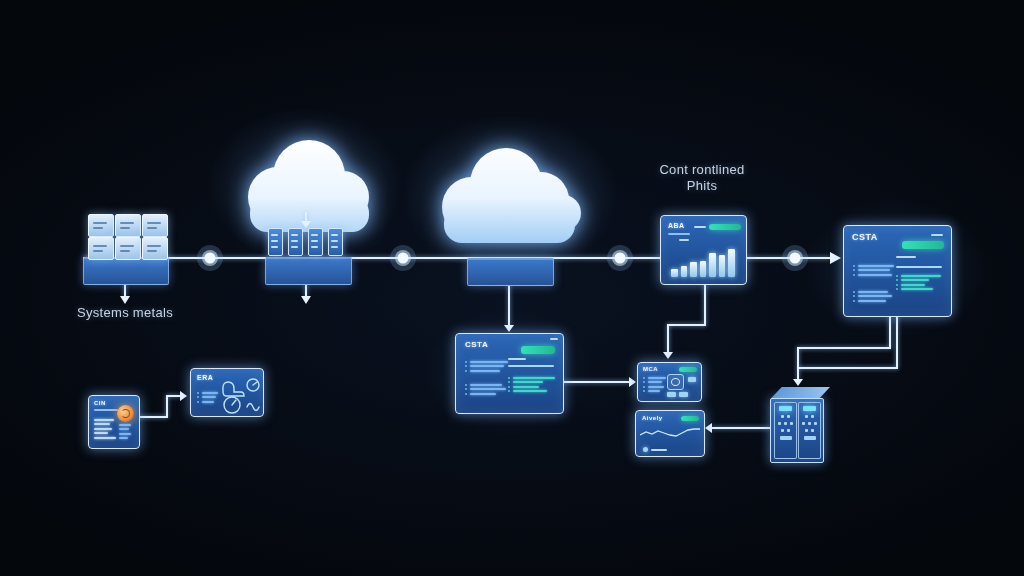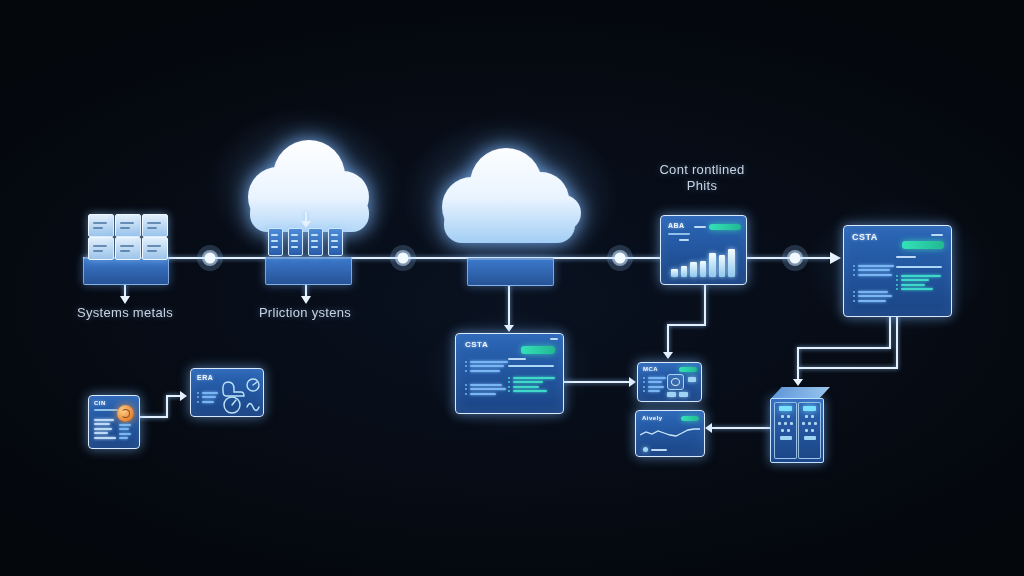--- a/index.html
+++ b/index.html
@@ -155,21 +155,20 @@
       </g>
       <g>
         <circle cx="795" cy="258" r="13" fill="rgba(150,200,255,.2)"></circle>
           <circle cx="795" cy="258" r="8" fill="rgba(205,232,255,.55)"></circle>
           <circle cx="795" cy="258" r="5.5" fill="#f2faff"></circle>
       </g>
     </g>
   </svg>
 
   <div class="label" style="left:55px;top:305px;width:140px;">Systems metals</div>
-  <div class="label" style="left:225px;top:305px;width:160px;">Prliction ystens</div>
   <div class="label" style="left:628px;top:162px;width:148px;">
     <div>Cont rontlined</div>
     <div>Phits</div>
   </div>
 
   <div class="line-block" style="left:83px;top:257px;width:84px;height:26px;"></div>
   <div class="line-block" style="left:265px;top:257px;width:85px;height:26px;"></div>
   <div class="line-block" style="left:467px;top:258px;width:85px;height:26px;"></div>
 
   <div>

